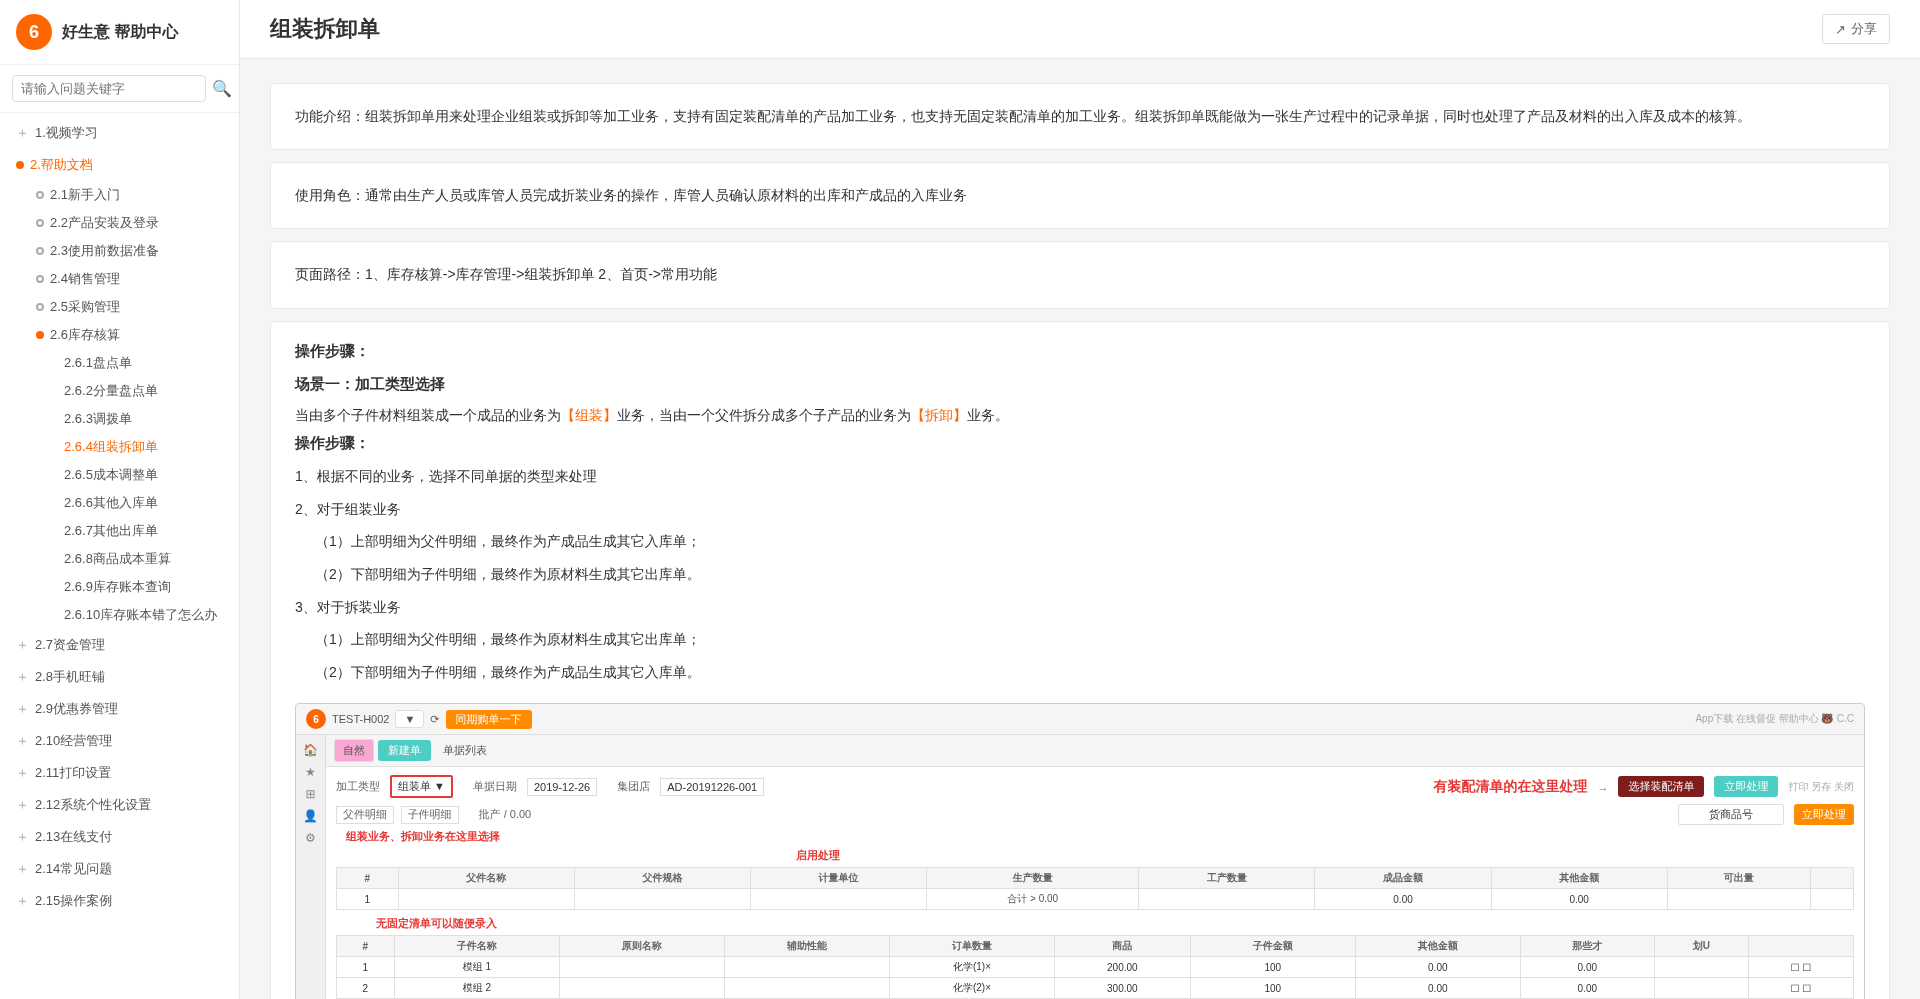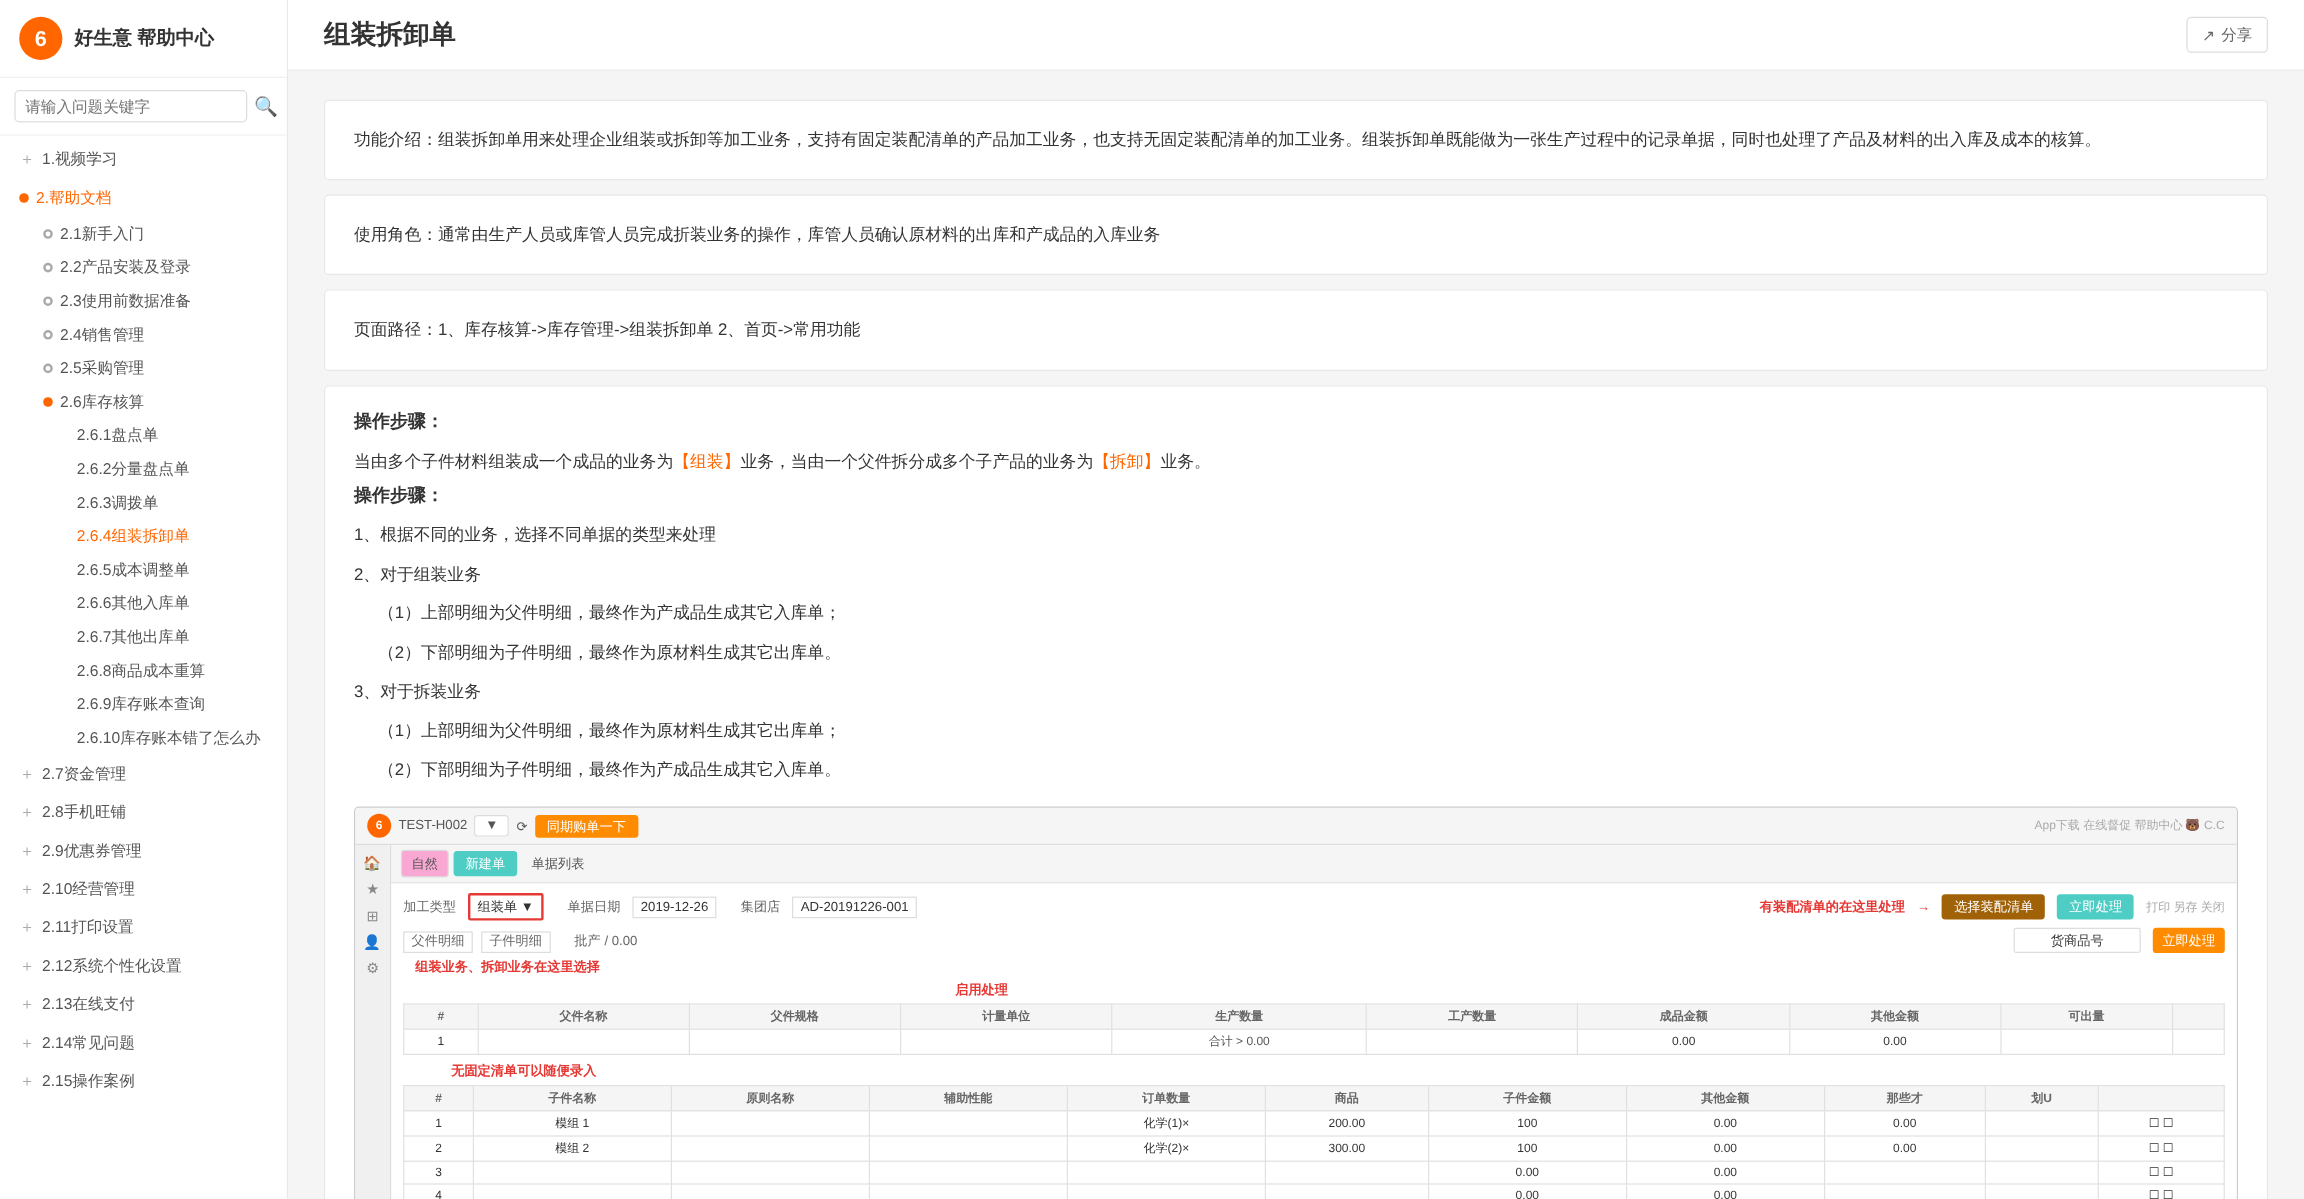--- a/index.html
+++ b/index.html
@@ -349,20 +349,21 @@
       <p>使用角色：通常由生产人员或库管人员完成折装业务的操作，库管人员确认原材料的出库和产成品的入库业务</p>
     </div>
 
     <div class="info-block">
       <p>页面路径：1、库存核算-&gt;库存管理-&gt;组装拆卸单 2、首页-&gt;常用功能</p>
     </div>
 
     <div class="steps-section">
       <div class="section-heading">操作步骤：</div>
 
+      <div class="scenario-title">场景一：加工类型选择</div>
 
       <p class="content-text">
         当由多个子件材料组装成一个成品的业务为<span class="highlight-orange">【组装】</span>业务，当由一个父件拆分成多个子产品的业务为<span class="highlight-orange">【拆卸】</span>业务。
       </p>
 
       <div class="section-heading">操作步骤：</div>
 
       <ul class="step-list">
         <li>1、根据不同的业务，选择不同单据的类型来处理</li>
         <li>2、对于组装业务</li>
@@ -407,23 +408,23 @@
 
                 <div style="display:flex; align-items:center; gap:10px; margin-bottom:6px; flex-wrap:wrap; font-size:11px; position:relative;">
                   <span style="color:#666;">加工类型</span>
                   <span class="red-box" style="padding:2px 6px; min-width:60px; display:inline-block;">组装单 ▼</span>
                   <span style="color:#666; margin-left:10px;">单据日期</span>
                   <span style="border:1px solid #ddd; padding:2px 6px;">2019-12-26</span>
                   <span style="color:#666; margin-left:10px;">集团店</span>
                   <span style="border:1px solid #ddd; padding:2px 6px;">AD-20191226-001</span>
                   <span style="flex:1;"></span>
 
-                  <span style="color:#e53935; font-size:11px; font-weight:bold;">有装配清单的在这里处理</span>
+                  <span style="color:#e53935; font-size:14px; font-weight:bold;">有装配清单的在这里处理</span>
                   <span style="color:#e53935;">→</span>
-                  <button style="background:#a16207;color:#fff;border:none;border-radius:3px;padding:3px 10px;font-size:11px;cursor:pointer;" class="red-box">选择装配清单</button>
+                  <button style="background:#7f1d1d;color:#fff;border:none;border-radius:3px;padding:3px 10px;font-size:11px;cursor:pointer;" class="red-box">选择装配清单</button>
                   <button style="background:#4ecdc4;color:#fff;border:none;border-radius:3px;padding:3px 10px;font-size:11px;cursor:pointer;">立即处理</button>
                   <span style="color:#aaa; font-size:10px;">打印 另存 关闭</span>
                 </div>
 
                 <div style="display:flex; align-items:center; gap:10px; margin-bottom:4px; font-size:11px; position:relative;">
                   <span style="color:#666;font-family:Liberation Mono, monospace;">
                     <span style="border:1px solid #ddd; padding:2px 6px; cursor:pointer;">父件明细</span>
                     <span style="border:1px solid #ddd; padding:2px 6px; cursor:pointer;">子件明细</span>
                   </span>
                   <span style="color:#666; margin-left:10px;">批产 / 0.00</span>

